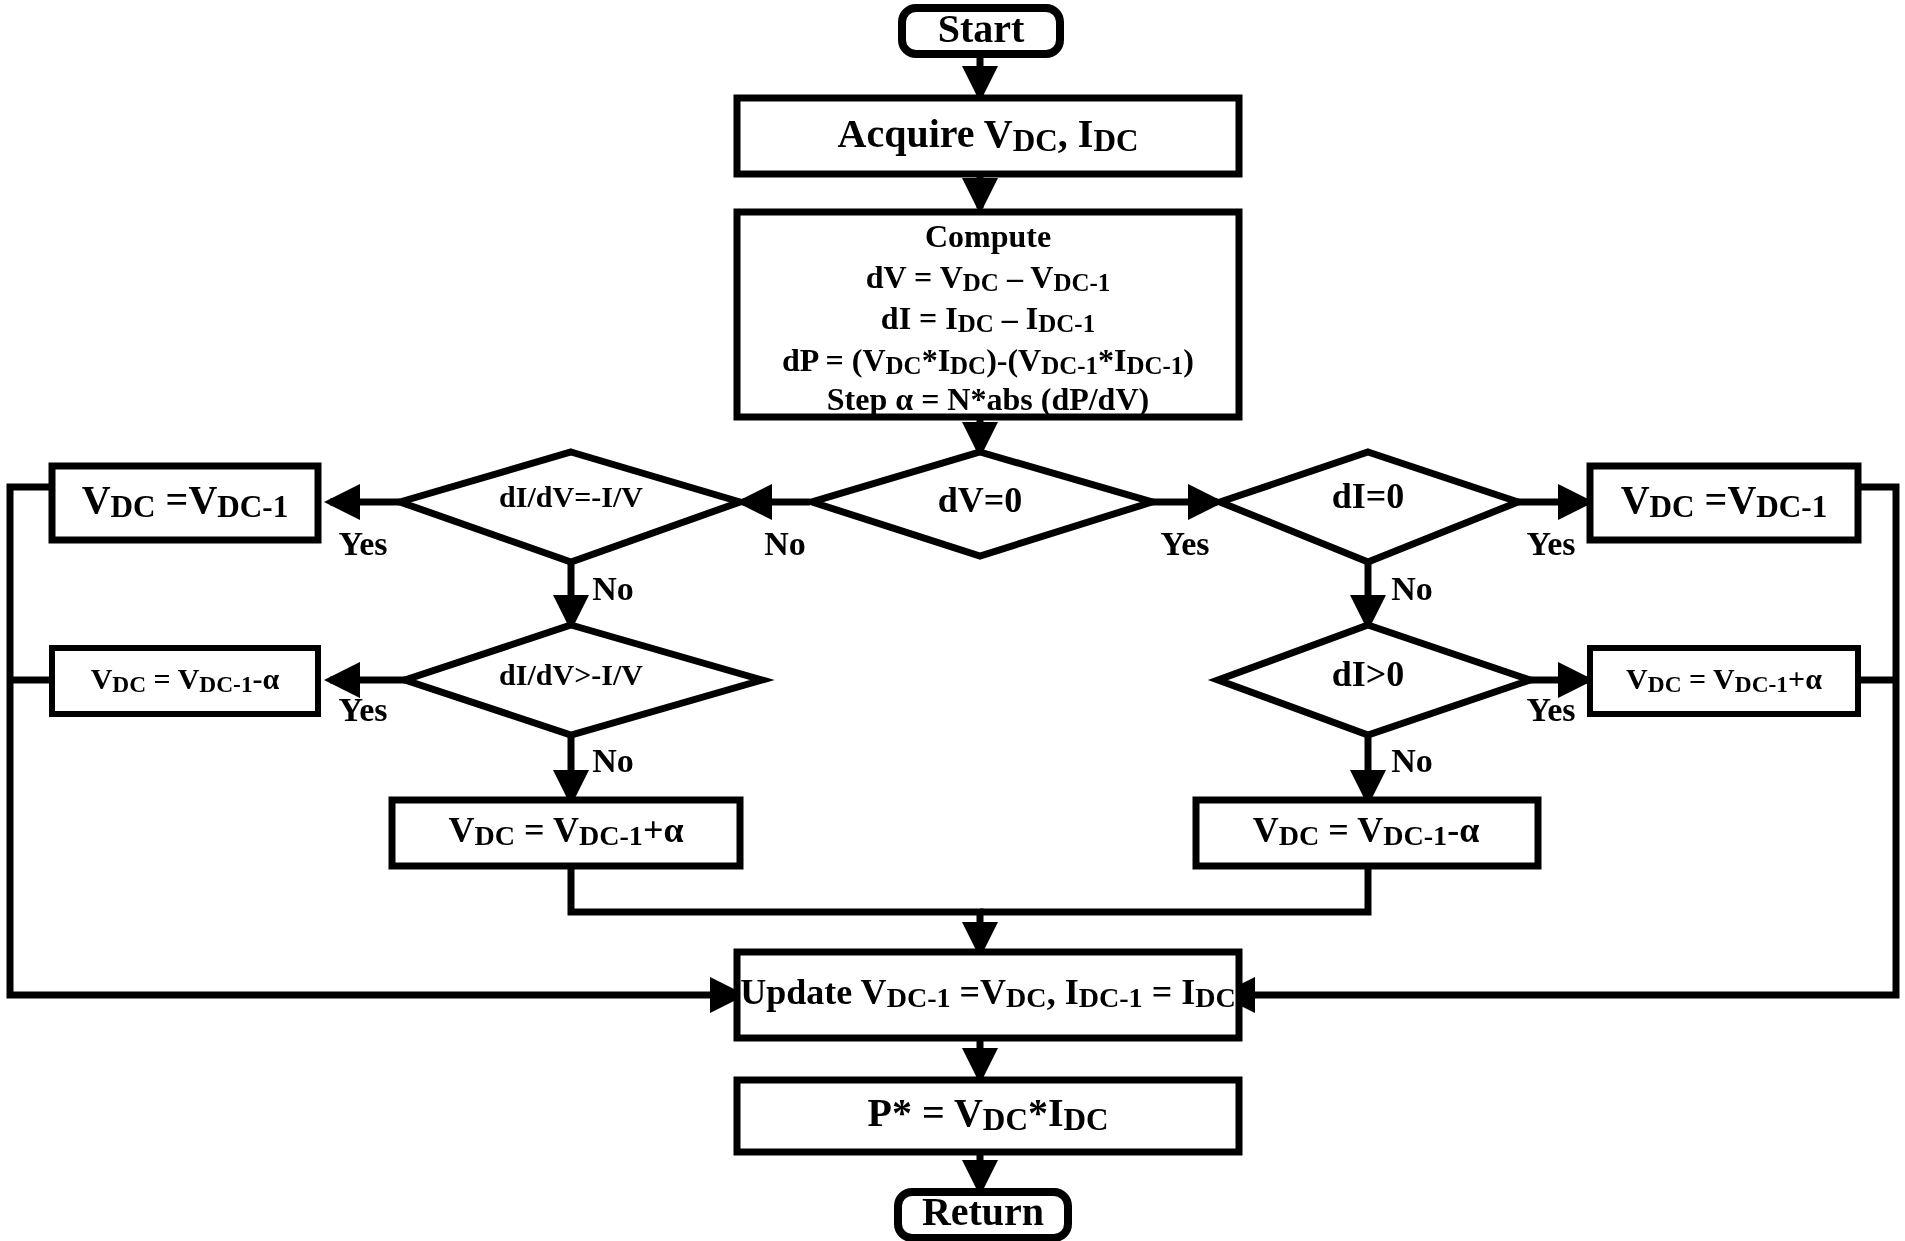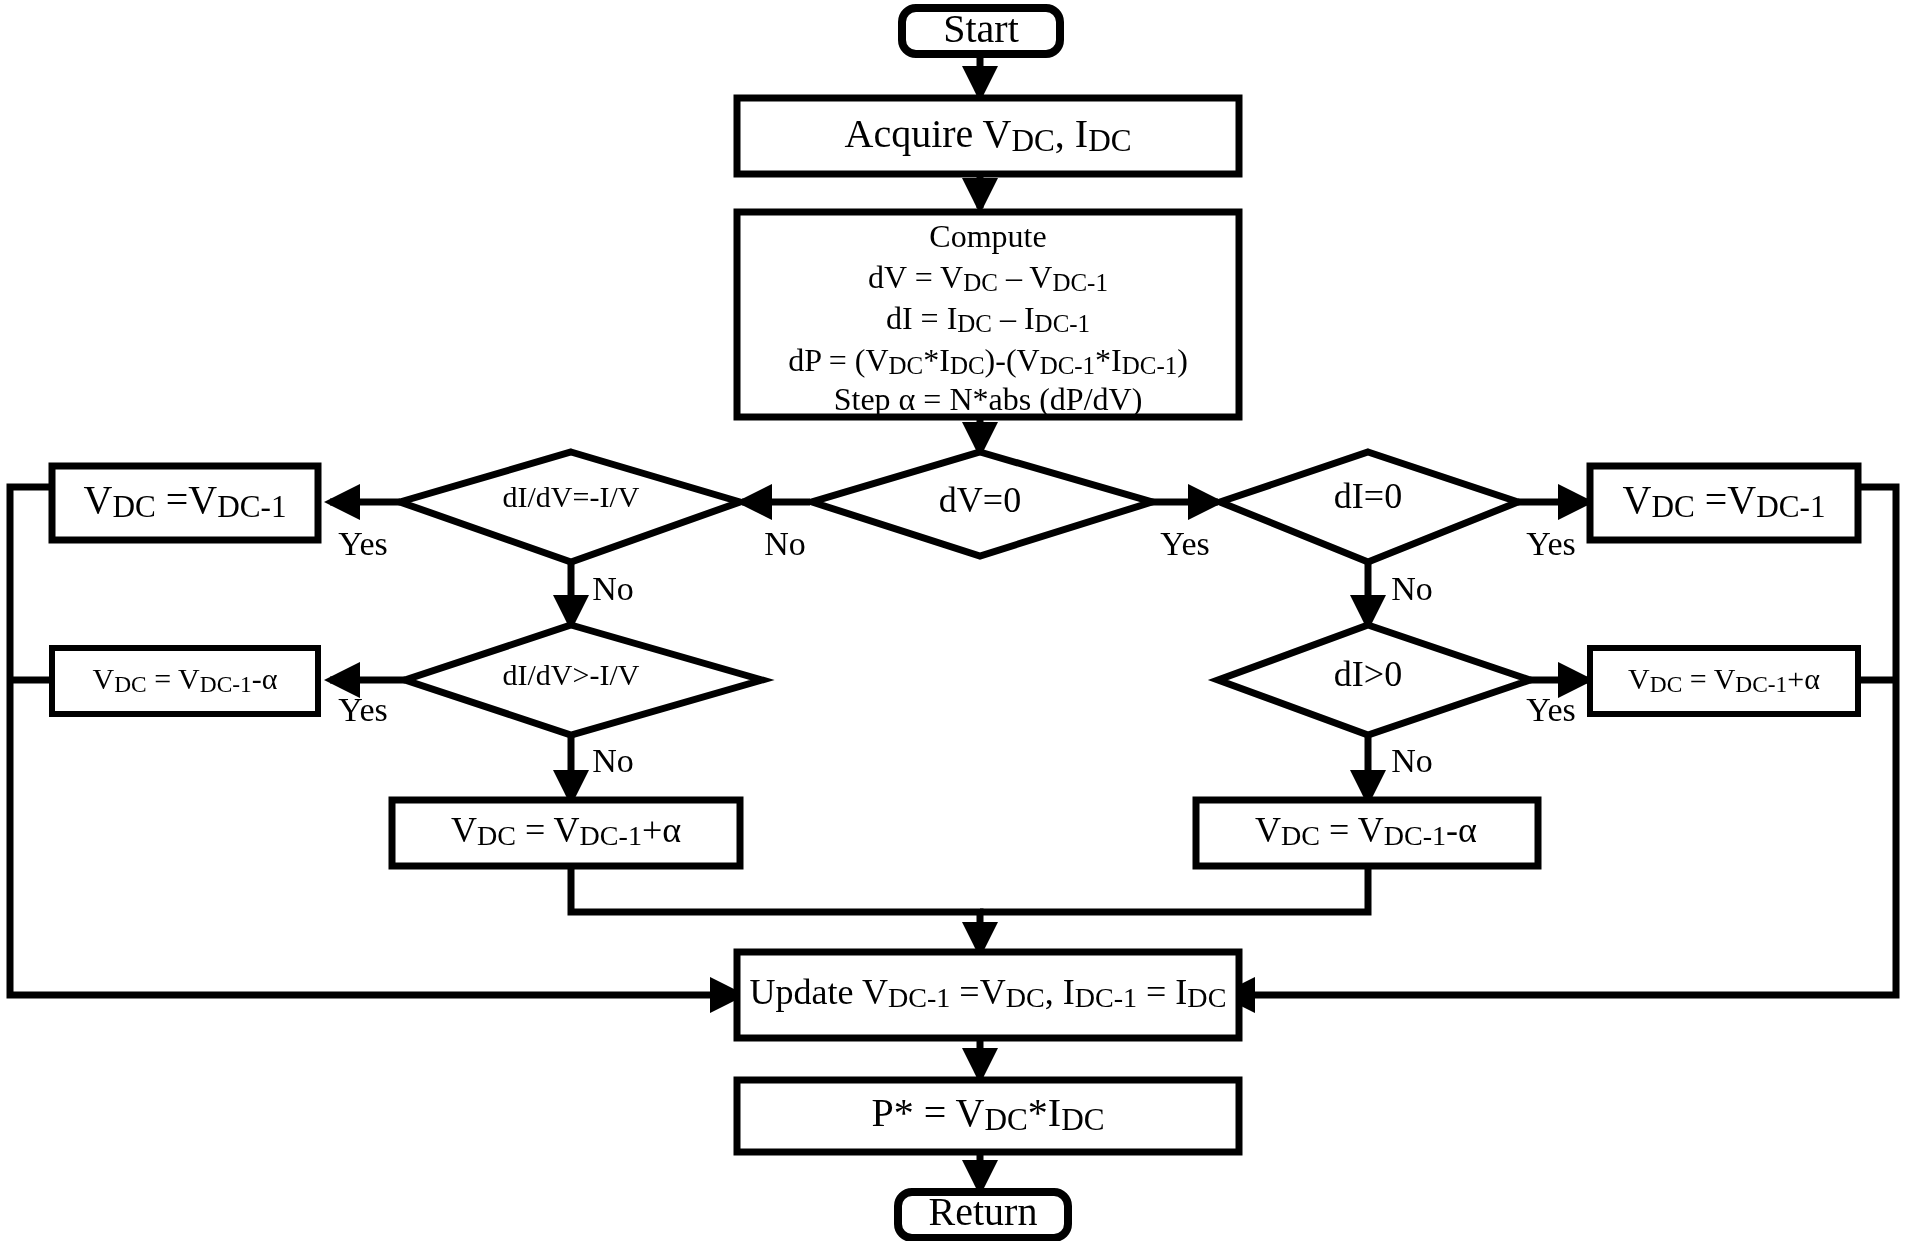--- a/index.html
+++ b/index.html
@@ -10,20 +10,21 @@
   body {
     width: 1905px;
     height: 1241px;
     font-family: "Liberation Serif", "DejaVu Serif", serif;
     overflow: hidden;
   }
   #flow-root {
     position: relative;
     width: 1905px;
     height: 1241px;
+    font-weight: bold;
   }
   svg#flowchart {
     display: block;
     width: 1905px;
     height: 1241px;
     background: #ffffff;
   }
   .node-shape {
     fill: #ffffff;
     stroke: #000000;

